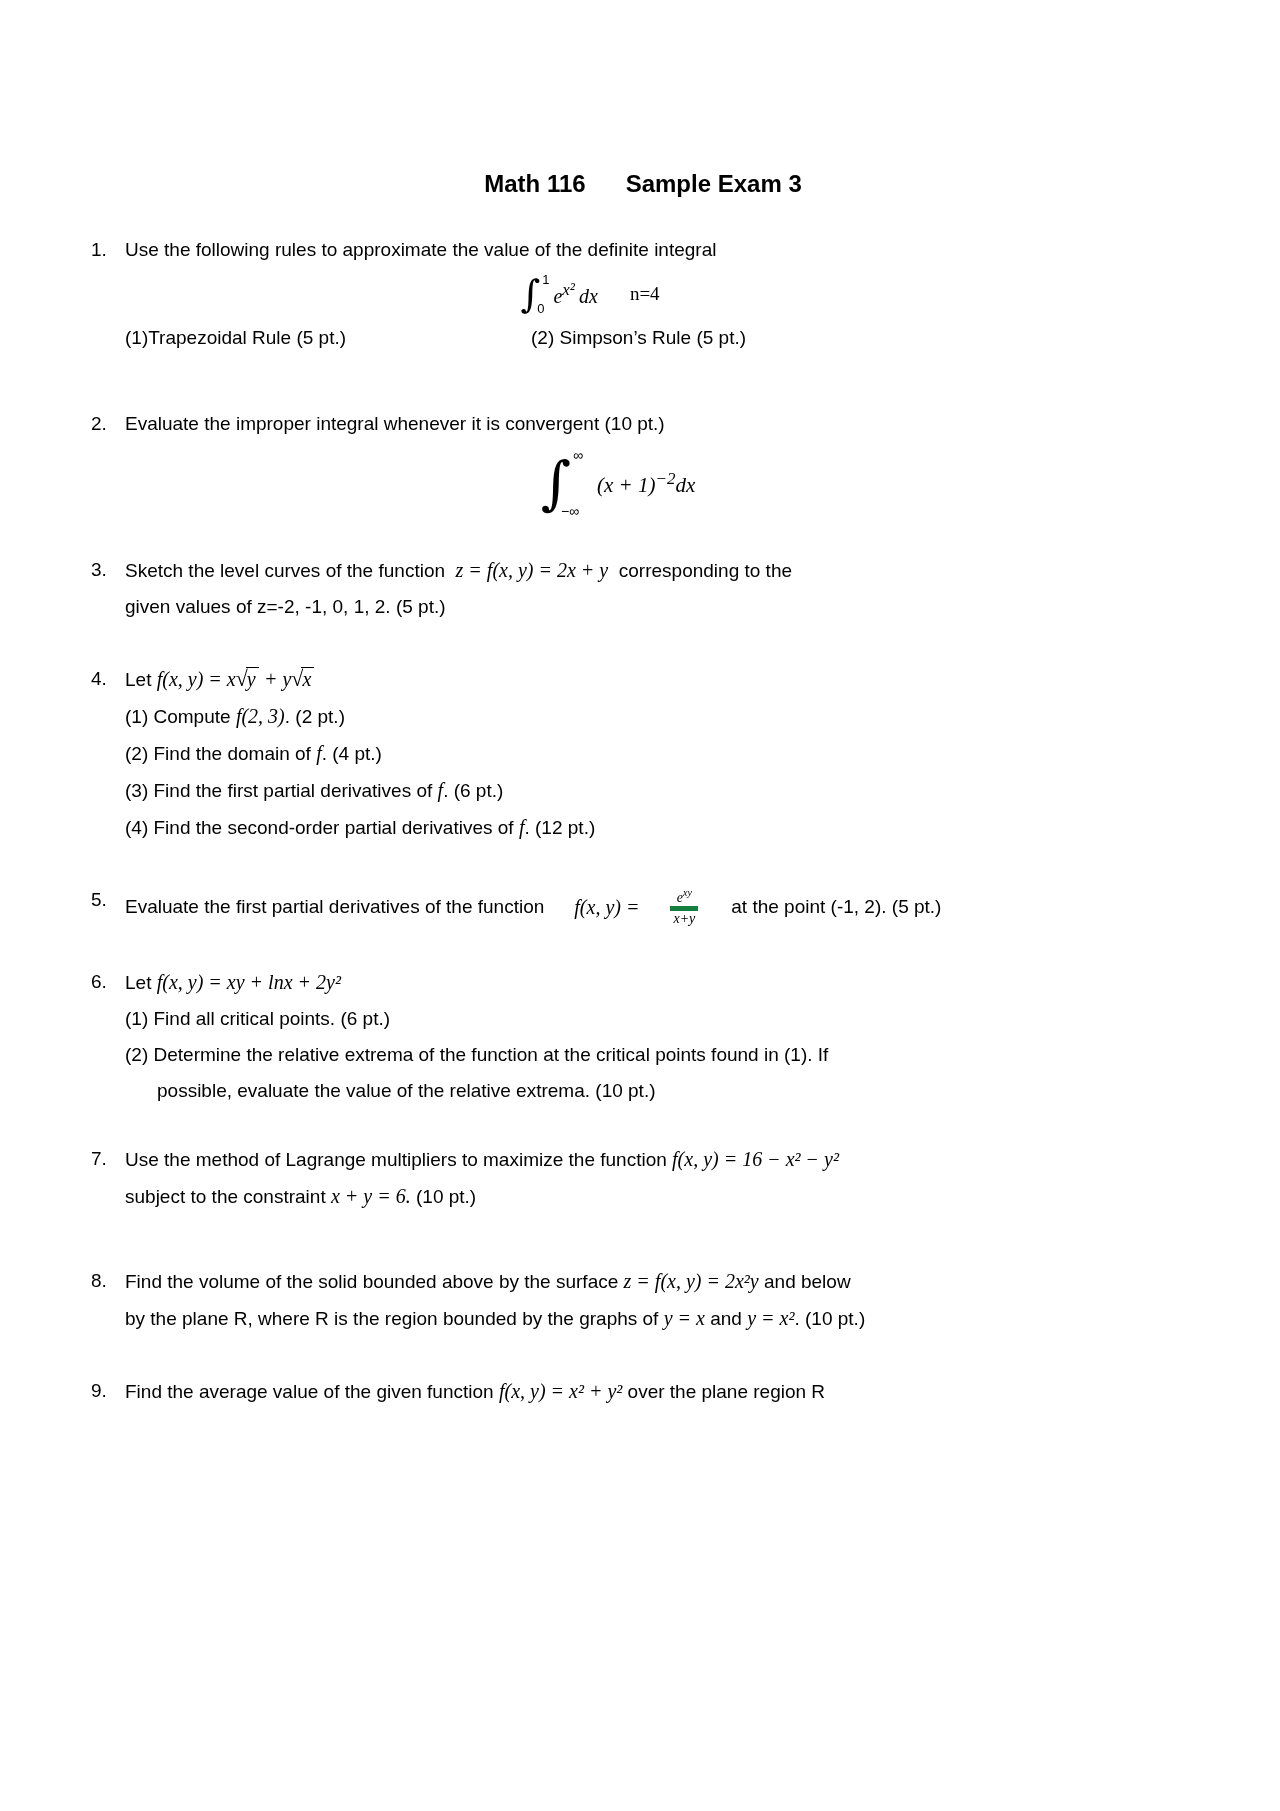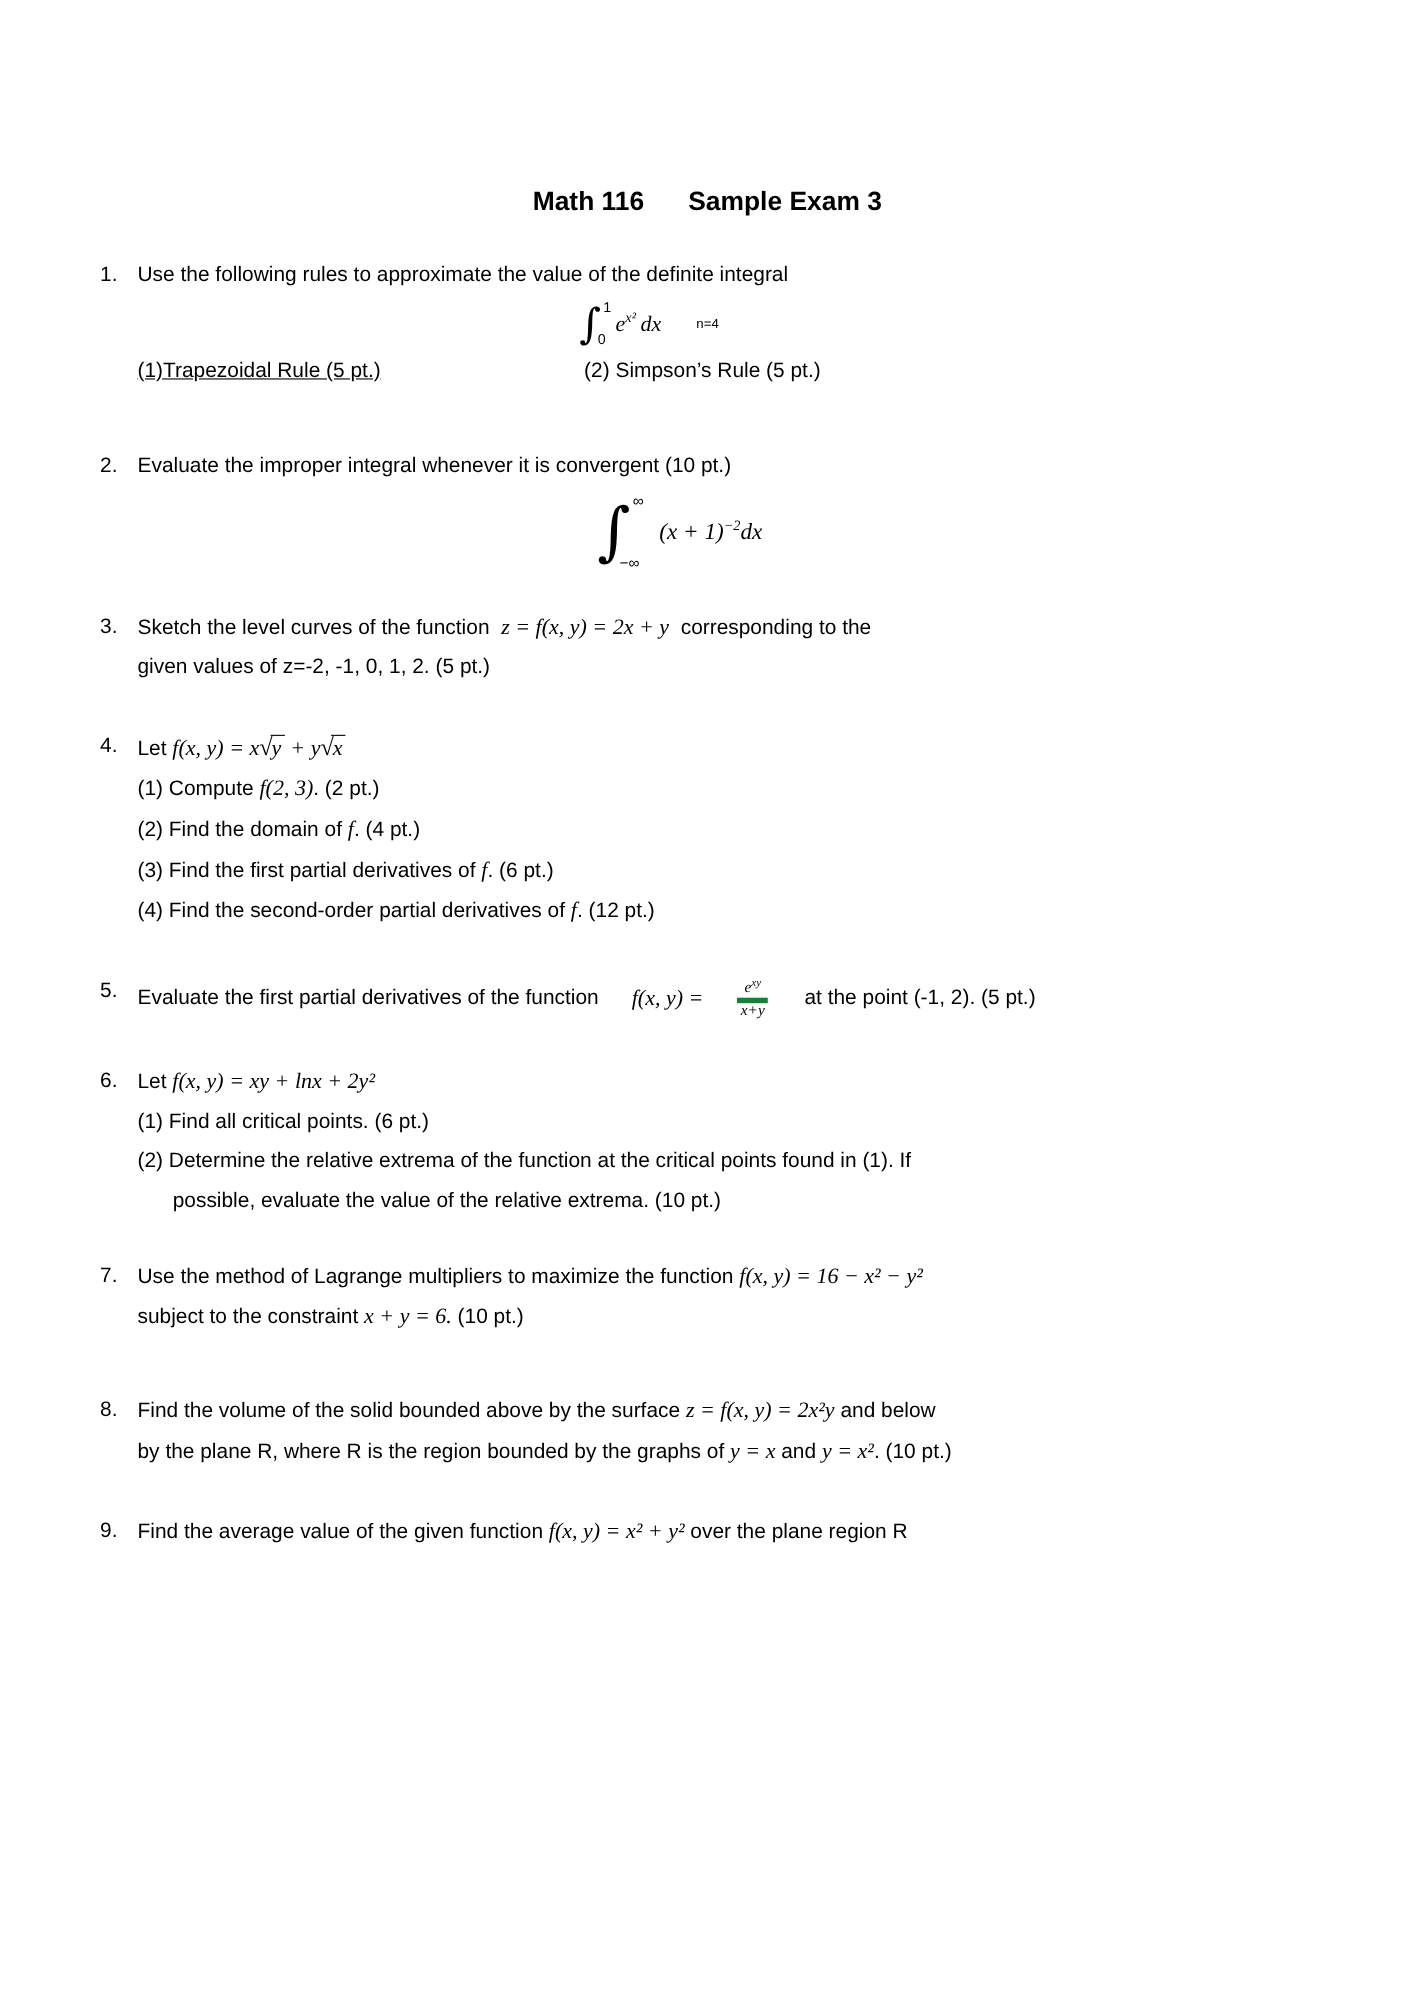--- a/index.html
+++ b/index.html
@@ -14,34 +14,34 @@
   .title { text-align:center; font-weight:bold; font-size:24px; margin-bottom:34px; }
   .title .sep { display:inline-block; width:40px; }
 
   .q { display:flex; }
   .qnum { flex:0 0 34px; line-height:36px; }
   .qbody { flex:1; min-width:0; }
   .line { line-height:36px; }
 
   
   .m { font-family:"Liberation Serif","DejaVu Serif",serif; font-style:italic; font-size:20px; }
-  sup.msup { font-size:13px; font-family:"Liberation Serif","DejaVu Serif",serif; font-style:italic; }
+  sup.msup { font-size:17px; font-family:"Liberation Serif","DejaVu Serif",serif; font-style:italic; }
 
   
   .formula1 { display:flex; justify-content:center; align-items:center; height:52px; transform:translateX(-70px); }
   .int { display:inline-flex; align-items:center; }
   .int .sign { font-family:"DejaVu Serif",serif; font-style:normal; font-size:38px; line-height:1; }
   .int .lims { display:inline-flex; flex-direction:column; justify-content:space-between; height:44px; font-size:13px; margin-left:2px; font-family:"Liberation Sans",sans-serif; font-style:normal; }
   .int .lims .lo { transform:translateX(-5px); }
   .f1body { margin-left:4px; }
   .f1body .dx { margin-left:4px; }
-  .ntext { font-size:12px; margin-left:32px; font-family:Liberation Sans, sans-serif; }
+  .ntext { font-size:19px; margin-left:32px; font-family:Liberation Serif, serif; }
 
   .parts { line-height:36px; }
-  .parts .p1 { display:inline-block; width:406px;text-decoration:underline; }
+  .parts .p1 { display:inline-block; width:406px; }
 
   
   .formula2 { display:flex; justify-content:center; align-items:center; height:82px; transform:translateX(-42px); }
   .int.big .sign { font-size:58px; }
   .int.big .lims { height:72px; font-size:14px; }
   .int.big .lims .lo { transform:translateX(-12px); }
   .f2body { margin-left:6px; font-size:21px; }
 
   
   .row5 { display:flex; align-items:center; white-space:nowrap; height:50px;gap:24px; }

